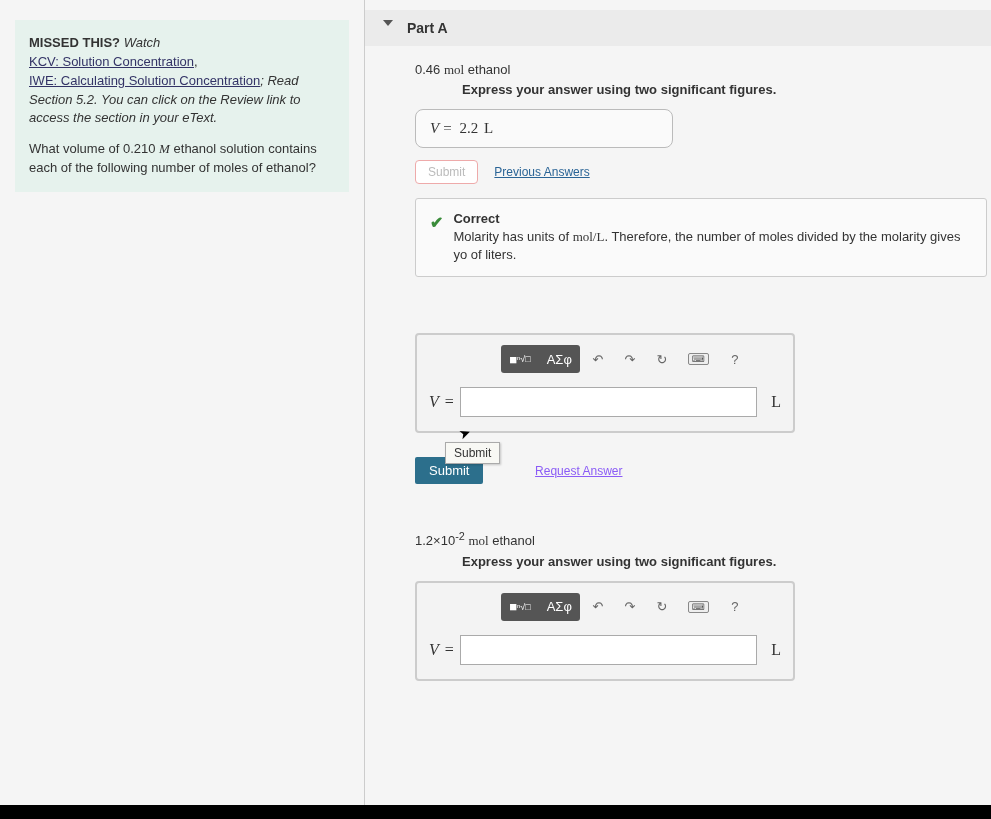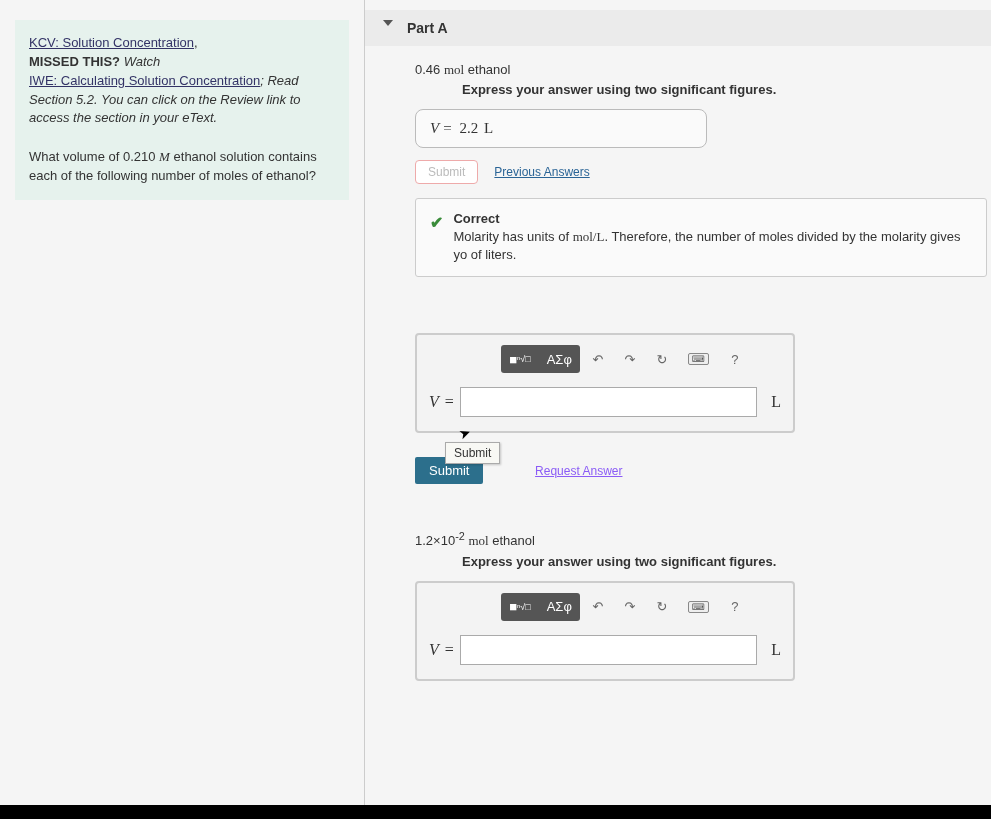--- a/index.html
+++ b/index.html
@@ -20,21 +20,21 @@
     .hint-box {
       background: #e6f2ed;
       padding: 14px;
       font-size: 13px;
       line-height: 1.45;
       color: #333;
     }
     .hint-box .missed { font-weight: bold; font-style: normal; }
     .hint-box .watch { font-style: italic; }
     .hint-box a { color: #336; text-decoration: underline; }
-    .hint-box .q { margin-top: 20px; }
+    .hint-box .q { margin-top: 12px; }
     .hint-box em { font-style: italic; }
     .right-panel {
       flex: 1;
       background: #f5f5f5;
       padding-top: 10px;
       overflow: hidden;
     }
     .part {
       margin-bottom: 20px;
     }
@@ -59,21 +59,21 @@
       font-size: 13px;
       color: #333;
     }
     .prompt-line { margin-bottom: 4px; }
     .prompt-line .mol { font-family: 'Times New Roman', serif; }
     .instr { font-weight: bold; margin-bottom: 12px; margin-left: 47px; }
     .answer-display {
       border: 1px solid #bbb;
       border-radius: 8px;
       padding: 10px 14px;
-      width: 292px;
+      width: 258px;
       background: #fafafa;
       font-family: 'Times New Roman', serif;
       font-style: italic;
       font-size: 15px;
       margin-bottom: 12px;
     }
     .answer-display .eq { font-style: normal; margin: 0 4px;}
     .answer-display .num { font-style: normal; }
     .answer-display .unit { font-style: normal; margin-left:2px;}
     .btn-row { display: flex; align-items: center; gap: 16px; margin-bottom: 14px; }
@@ -218,25 +218,25 @@
       height: 14px;
       background: #000;
     }
   </style>
 </head>
 <body>
 
 <div class="left-panel">
   <div class="hint-box">
     <div>
-      <a href="#">KCV: Solution Concentration</a><span>,</span>
-    </div>
-    <div>
       <span class="missed">MISSED THIS?</span>
       <span class="watch">Watch</span>
+    </div>
+    <div>
+      <a href="#">KCV: Solution Concentration</a><span>,</span>
     </div>
     <div>
       <a href="#">IWE: Calculating Solution Concentration</a><span class="watch">; Read Section 5.2. You can click on the Review link to access the section in your eText.</span>
     </div>
     <div class="q">
       What volume of 0.210 <em class="serif">M</em> ethanol solution contains each of the following number of moles of ethanol?
     </div>
   </div>
 </div>
 

